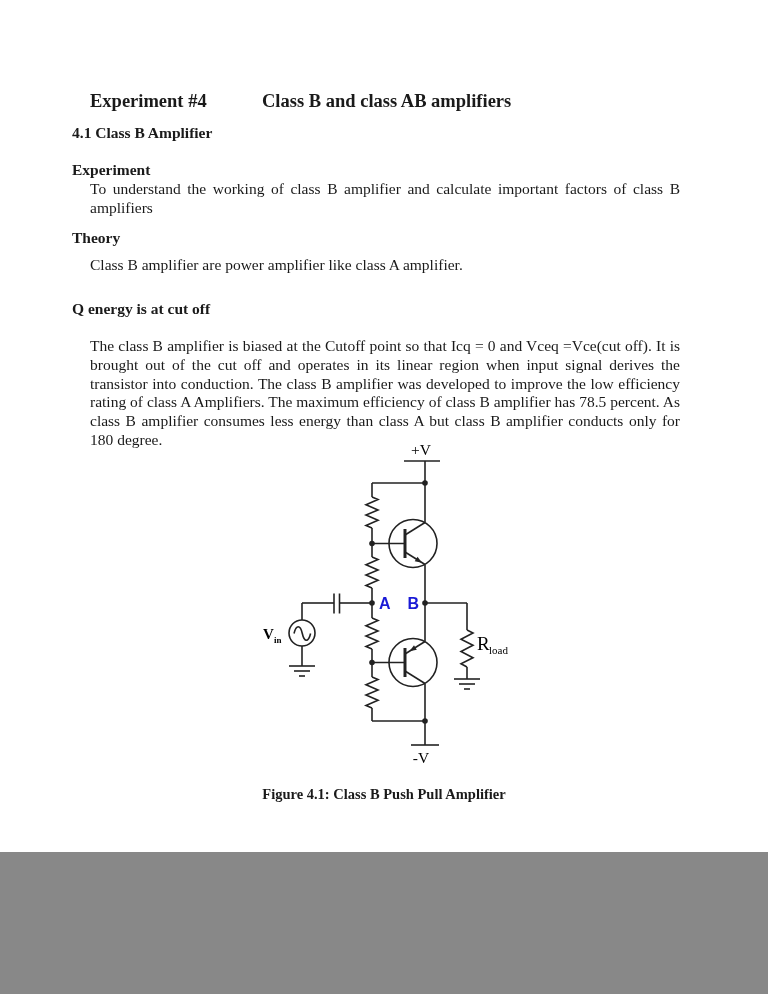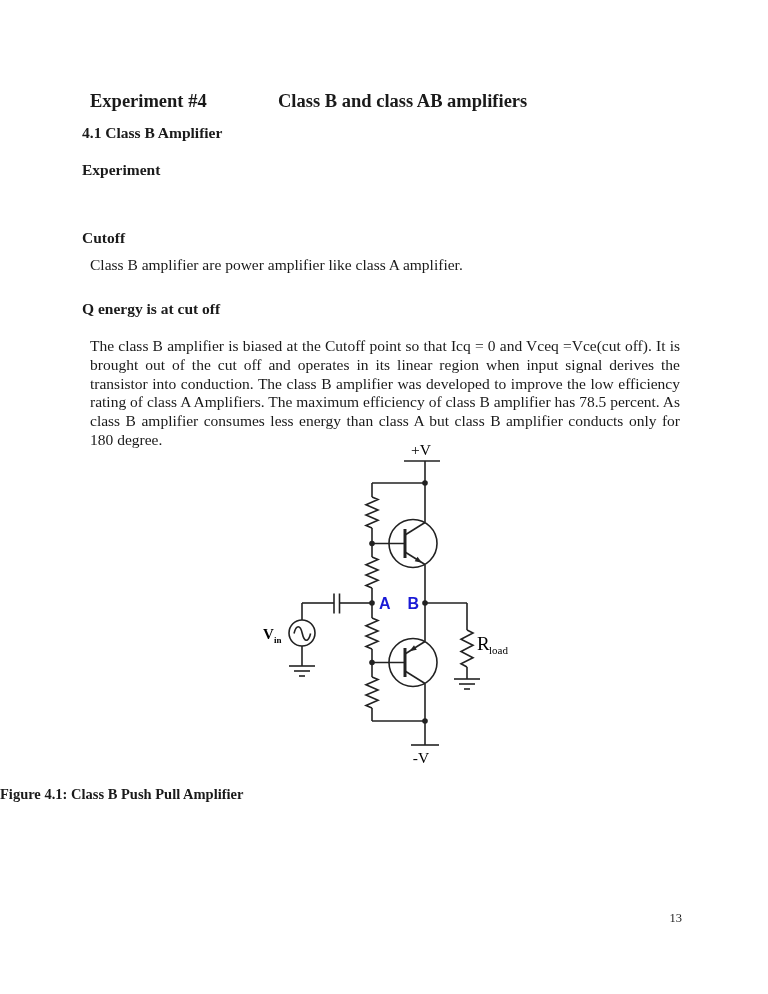--- a/index.html
+++ b/index.html
@@ -1,35 +1,35 @@
 <!DOCTYPE html>
 <html><head>
 <meta charset="utf-8">
 <style>
   html,body{margin:0;padding:0;background:#888;}
   .page{
     position:relative;
-    width:768px;height:994px;
+    width:768px;height:852px;
     background:#ffffff;
     font-family:"Liberation Serif", serif;
     color:#1a1a1a;
     overflow:hidden;
   }
   .abs{position:absolute;}
   .title-row{left:90px;top:91px;width:600px;font-size:18.5px;font-weight:bold;}
-  .title-main{position:absolute;left:188px;top:0;white-space:nowrap;}
-  .heading{left:82px;font-size:15.5px;font-weight:bold;white-space:nowrap;text-align:right;}
+  .title-main{position:absolute;left:172px;top:0;white-space:nowrap;}
+  .heading{left:72px;font-size:15.5px;font-weight:bold;white-space:nowrap;text-align:right;}
   .body-text{
     left:90px;width:590px;
     font-size:15.5px;line-height:18.8px;
     text-align:justify;
   }
   .caption{
     left:0;top:786px;width:768px;
-    text-align:left;font-size:14.5px;font-weight:bold;
+    text-align:center;font-size:14.5px;font-weight:bold;
   }
   .page-number{
     top:911px;right:86px;
     font-size:12.5px;font-family:Liberation Serif, serif;
   }
   svg text{font-family:"Liberation Serif",serif;}
   svg .node-label{font-family:"Liberation Sans",sans-serif;font-weight:bold;font-size:16px;}
   .wire{stroke:#222;stroke-width:1.6;fill:none;}
   .thick{stroke:#222;stroke-width:3;fill:none;}
   .dot{fill:#222;stroke:none;}
@@ -40,22 +40,23 @@
 <div class="page">
 
   <div class="abs title-row">
     <span>Experiment #4</span>
     <span class="title-main">Class B and class AB amplifiers</span>
   </div>
 
   <div class="abs heading" style="top:124px">4.1 Class B Amplifier</div>
 
   <div class="abs heading" style="top:161px">Experiment</div>
+  <div class="abs body-text" style="top:180px">To understand the working of class B amplifier and calculate important factors of class B amplifiers</div>
 
-  <div class="abs heading" style="top:229px">Cutoff</div>
+  <div class="abs heading" style="top:229px">Theory</div>
   <div class="abs body-text" style="top:256px">Class B amplifier are power amplifier like class A amplifier.</div>
 
   <div class="abs heading" style="top:300px">Q energy is at cut off</div>
   <div class="abs body-text" style="top:337px">The class B amplifier is biased at the Cutoff point so that Icq = 0 and Vceq =Vce(cut off). It is brought out of the cut off and operates in its linear region when input signal derives the transistor into conduction. The class B amplifier was developed to improve the low efficiency rating of class A Amplifiers. The maximum efficiency of class B amplifier has 78.5 percent. As class B amplifier consumes less energy than class A but class B amplifier conducts only for 180 degree.</div>
 
   <svg class="abs" style="left:250px;top:438px" width="270" height="334" viewBox="250 438 270 334">
 
     <text x="421" y="455" text-anchor="middle" font-size="15.5">+V</text>
     <line class="wire" x1="404" y1="461" x2="440" y2="461"></line>
     <line class="wire" x1="425" y1="461" x2="425" y2="522.5"></line>

